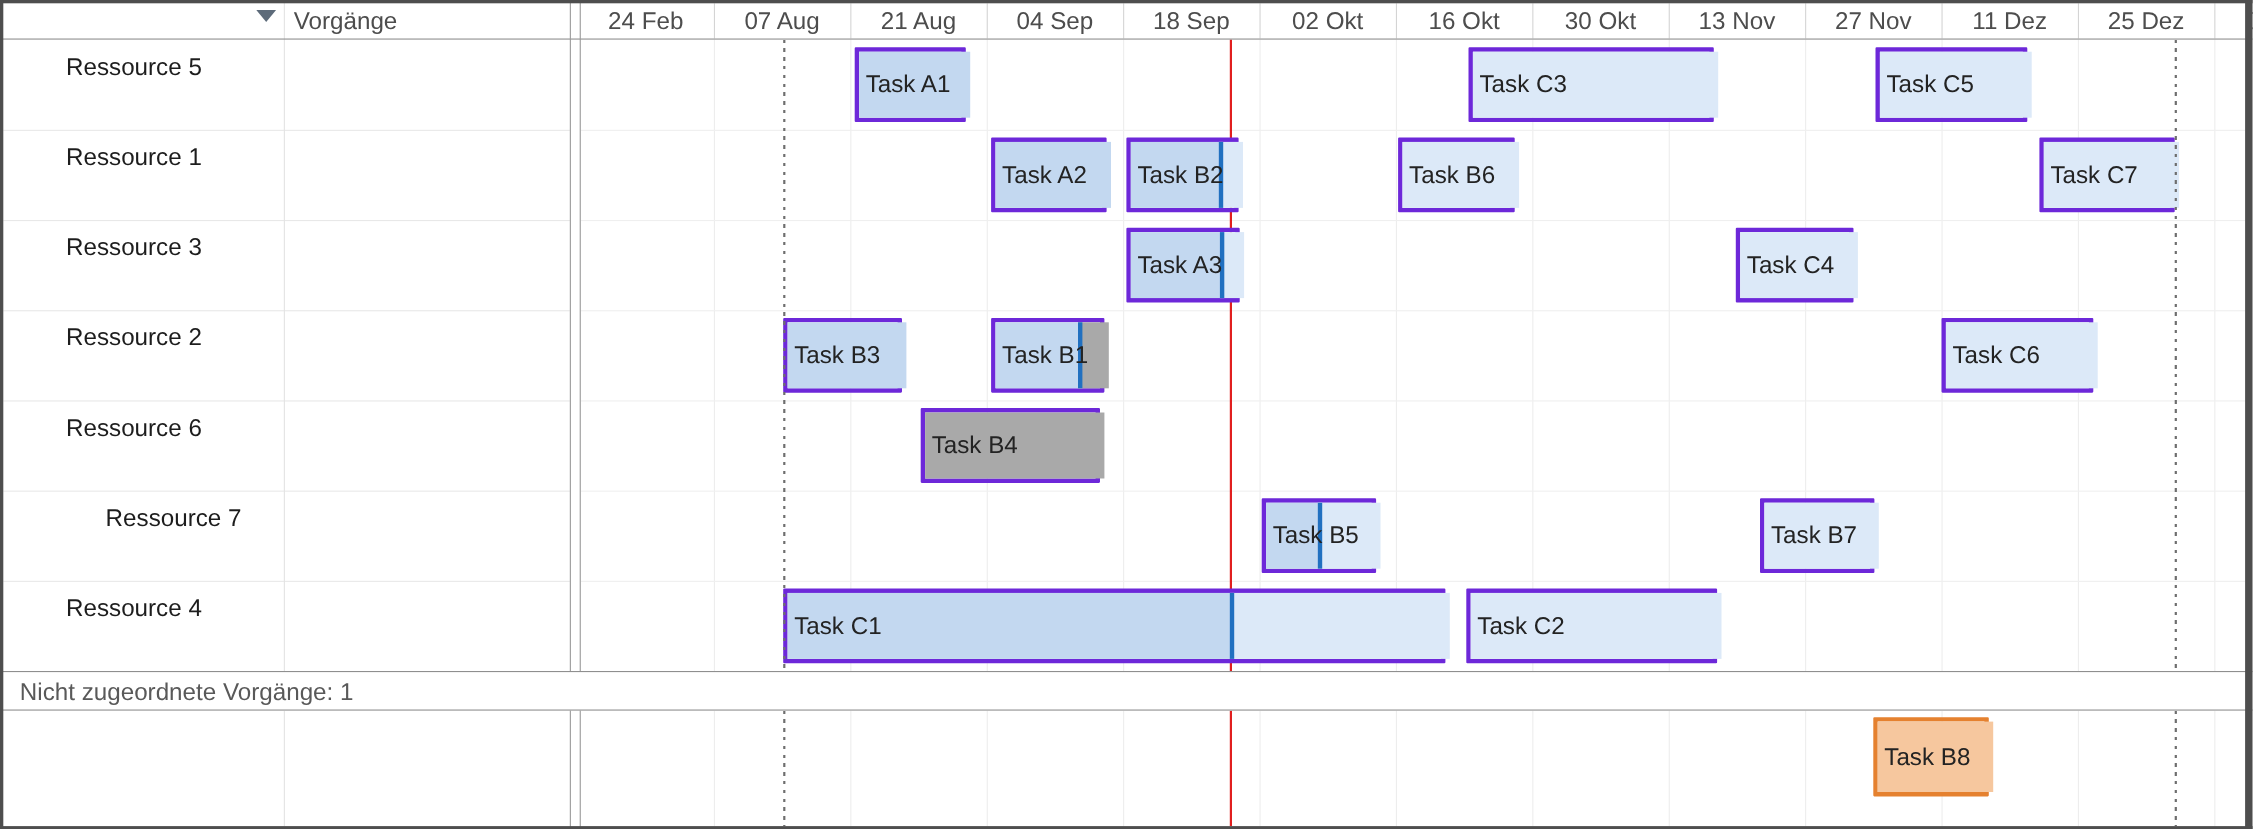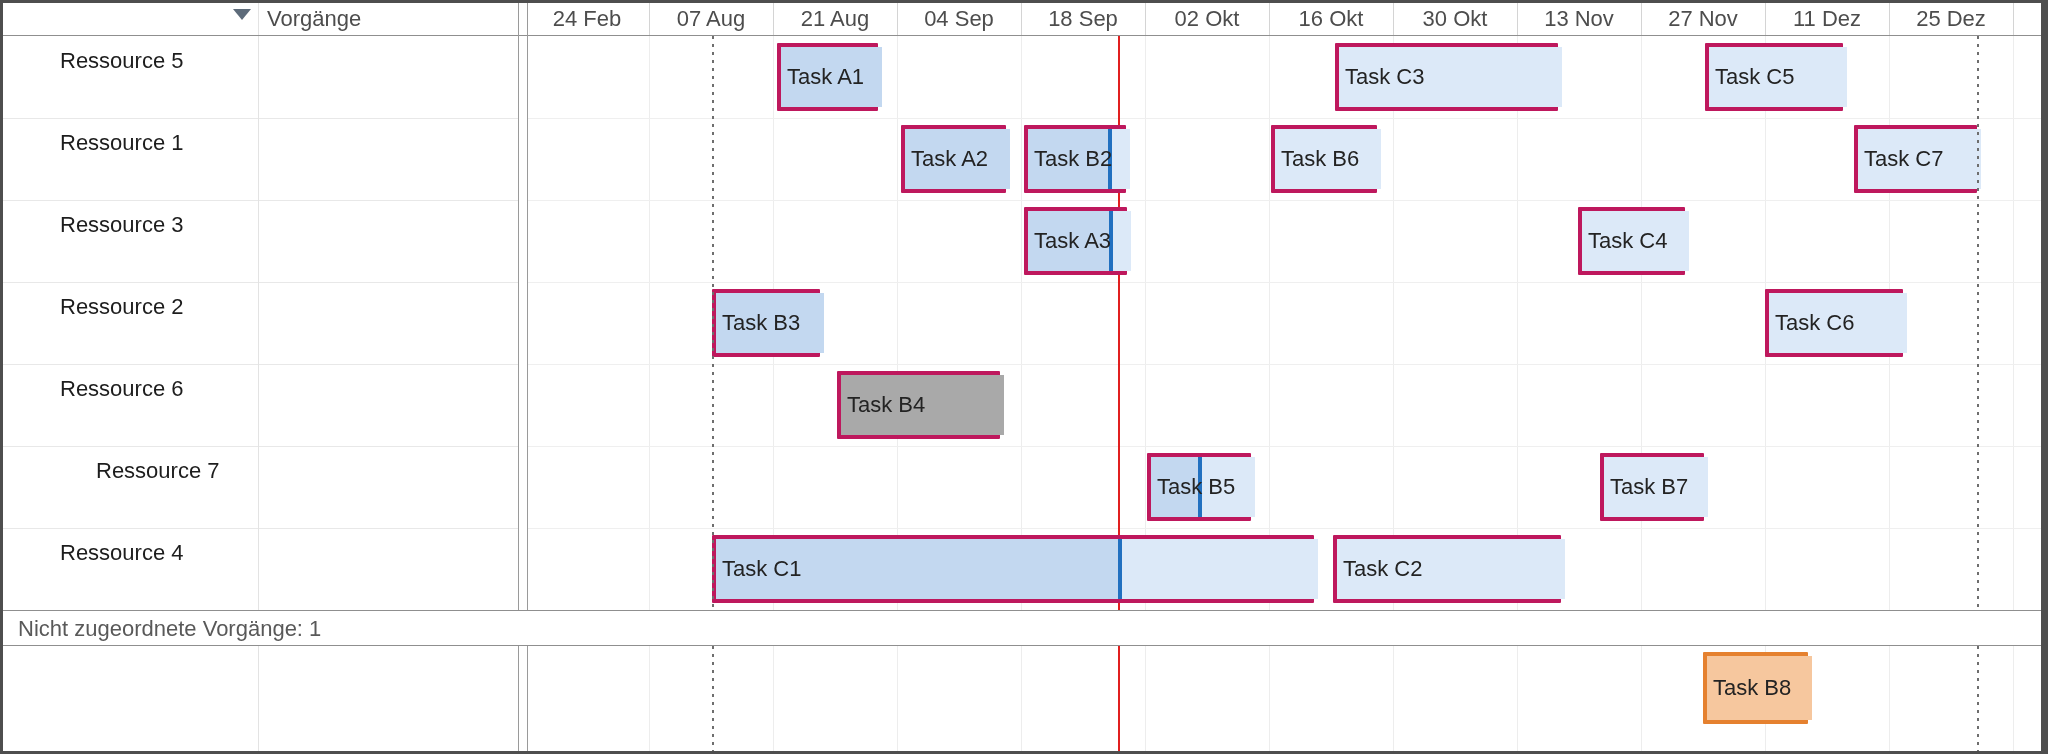--- a/index.html
+++ b/index.html
@@ -6,21 +6,21 @@
   body{font-family:"Liberation Sans",sans-serif;}
   #root{position:relative;width:2048px;height:754px;background:#fff;overflow:hidden;}
   .abs{position:absolute;}
   .edge{position:absolute;background:#4e4e4e;z-index:40;}
   .gridline-v{position:absolute;width:1px;background:#ededed;z-index:1;}
   .rowline{position:absolute;height:1px;background:#efefef;z-index:1;}
   .header-tick{position:absolute;width:1px;background:#d4d4d4;top:3px;height:32px;z-index:2;}
   .ts-label{position:absolute;top:3px;height:32px;line-height:32px;text-align:center;
             font-size:22px;color:#4d4d4d;white-space:nowrap;z-index:2;}
   .res-label{position:absolute;left:57px;top:12px;font-size:22px;color:#1d1d1d;white-space:nowrap;}
-  .bar{position:absolute;box-sizing:border-box;border:4px solid #be185d;border-radius:1px;z-index:4;}
+  .bar{position:absolute;box-sizing:border-box;border:4px solid #6d28d9;border-radius:1px;z-index:4;}
   .bar .seg{position:absolute;top:0;bottom:0;}
   .bar .seg.div{border-left:4px solid #2170c0;}
   .bar .lbl{position:absolute;left:6px;top:50%;transform:translateY(-50%);
             font-size:22px;color:#232323;white-space:nowrap;z-index:2;}
   .redline{position:absolute;width:2px;background:#e11f1f;z-index:3;}
   .dotline{position:absolute;width:2px;z-index:6;
            background:repeating-linear-gradient(to bottom,#6e6e6e 0 3px,transparent 3px 8px);}
   .splitline{position:absolute;width:1px;background:#9a9a9a;top:0;height:754px;z-index:7;}
   .paneline-v{position:absolute;width:1px;background:#e3e3e3;z-index:2;}
   #band{position:absolute;left:0;width:2048px;top:610px;height:36px;background:#fff;
@@ -163,20 +163,25 @@
         <span class="lbl">Task A3</span>
       </div>
       <div class="bar" style="left: 1578px; top: 207px; width: 107px; height: 68px;">
         <div class="seg" style="left: 0px; width: 107px; background: rgb(220, 233, 248);"></div>
         <span class="lbl">Task C4</span>
       </div>
       <div class="bar" style="left: 712px; top: 289px; width: 108px; height: 68px;">
         <div class="seg" style="left: 0px; width: 108px; background: rgb(195, 216, 240);"></div>
         <span class="lbl">Task B3</span>
       </div>
+      <div class="bar" style="left: 901px; top: 289px; width: 103px; height: 68px;">
+        <div class="seg" style="left: 0px; width: 79px; background: rgb(195, 216, 240);"></div>
+        <div class="seg div" style="left: 75px; width: 24px; background: rgb(169, 169, 169);"></div>
+        <span class="lbl">Task B1</span>
+      </div>
       <div class="bar" style="left: 1765px; top: 289px; width: 138px; height: 68px;">
         <div class="seg" style="left: 0px; width: 138px; background: rgb(220, 233, 248);"></div>
         <span class="lbl">Task C6</span>
       </div>
       <div class="bar" style="left: 837px; top: 371px; width: 163px; height: 68px;">
         <div class="seg" style="left: 0px; width: 163px; background: rgb(169, 169, 169);"></div>
         <span class="lbl">Task B4</span>
       </div>
       <div class="bar" style="left: 1147px; top: 453px; width: 104px; height: 68px;">
         <div class="seg" style="left: 0px; width: 51px; background: rgb(195, 216, 240);"></div>

